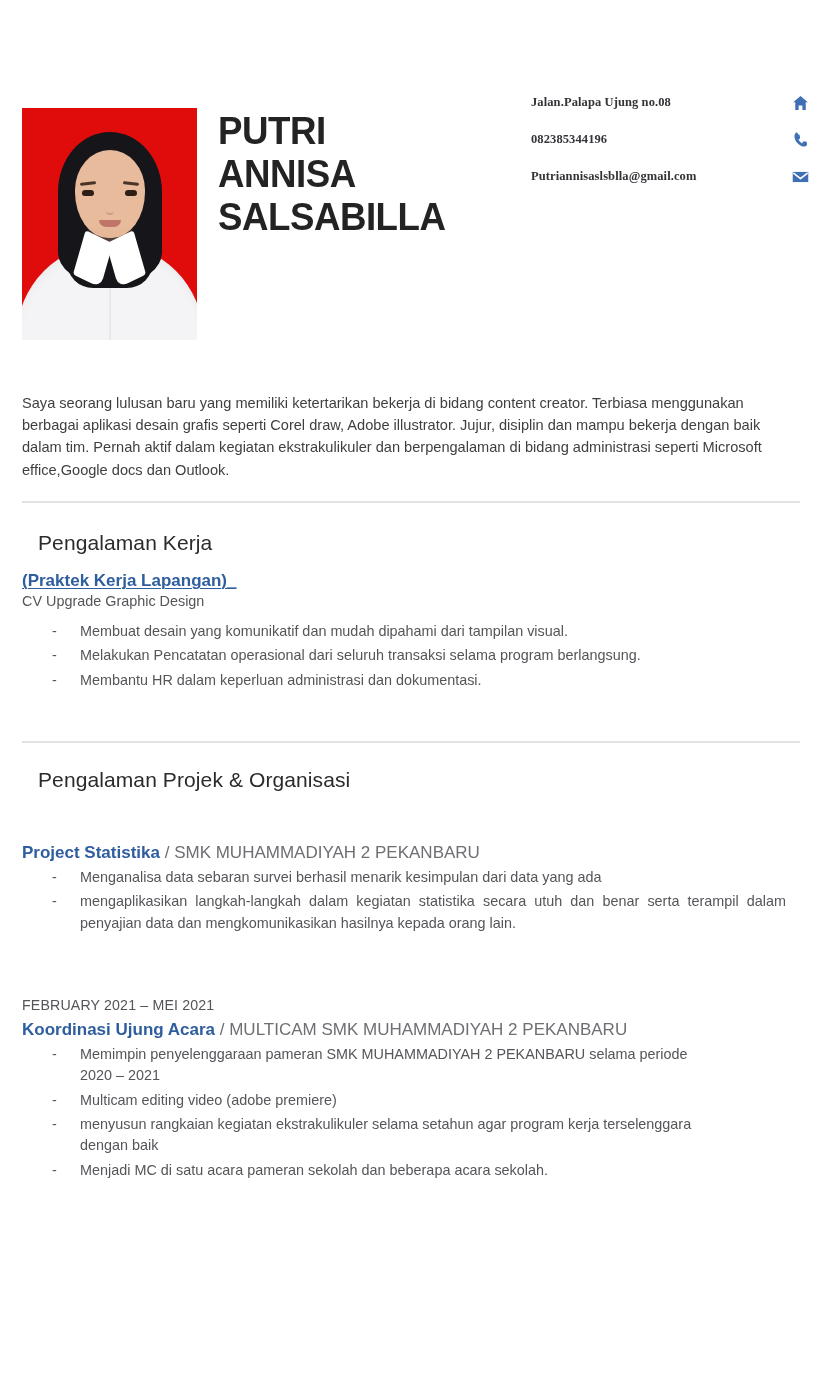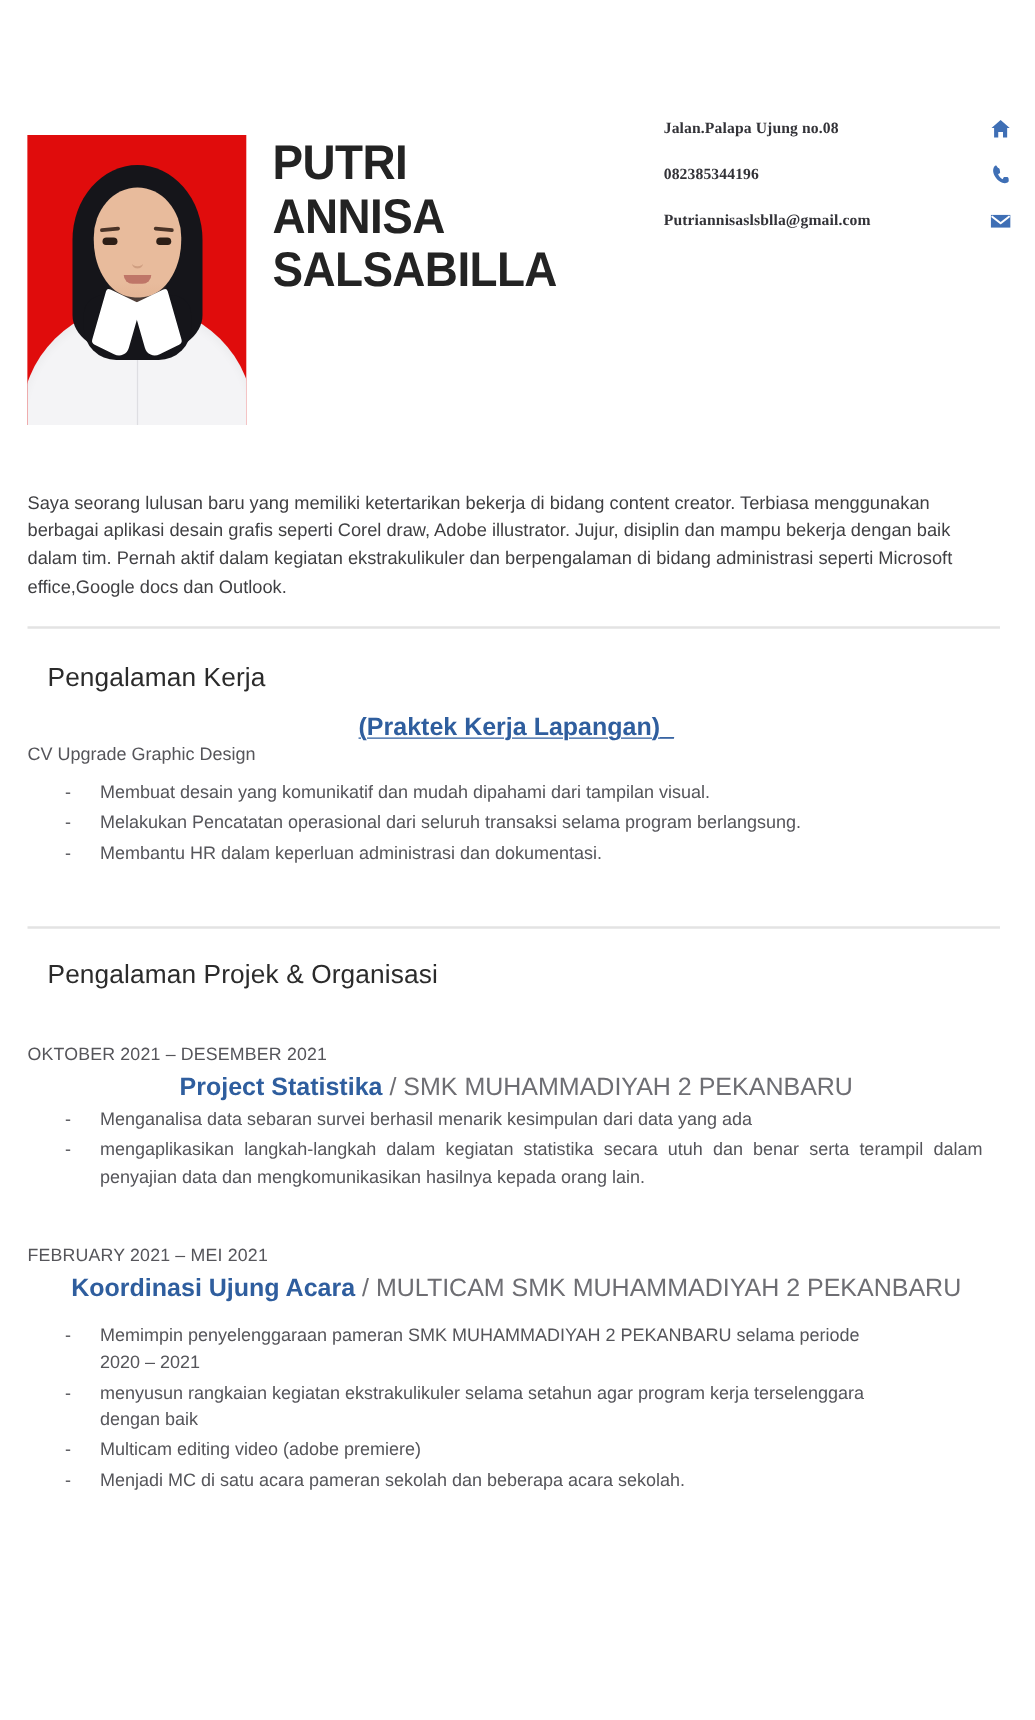--- a/index.html
+++ b/index.html
@@ -255,24 +255,23 @@
     letter-spacing: 0.1px;
     margin: 16px;
   }
   .date-line {
     font-size: 14.2px;
     color: #55555a;
     letter-spacing: 0.15px;
     margin-top: 12px;
   }
   .role-line {
-    font-size: 20px;
+    font-size: 17px;
     margin-top: 7px;
     color: #6e6e73;
-    text-align: center;
   }
   .role-accent {
     color: #2f5e9e;
     font-weight: 700;
   }
   .role-accent-u {
     color: #2f5e9e;
     font-weight: 700;
     text-decoration: underline;
     text-decoration-thickness: 1px;
@@ -386,34 +385,33 @@
   </div>
 </div>
 
 <div class="divider" style="top:741px;"></div>
 
 <div class="section" style="top:752px;">
   <h2 class="section-title">Pengalaman Projek &amp; Organisasi</h2>
 </div>
 
 <div class="section" style="top:836px;">
-  <div class="date-line" style="margin-top:0;">OKTOBER 2021 – DESEMBER 2021</div>
   <div class="role-line">
     <span class="role-accent">Project Statistika</span><span> / </span><span>SMK MUHAMMADIYAH 2 PEKANBARU</span>
   </div>
   <ul class="bullets" style="margin-top:4px;">
     <li>Menganalisa data sebaran survei berhasil menarik kesimpulan dari data yang ada</li>
     <li class="justify">mengaplikasikan langkah-langkah dalam kegiatan statistika secara utuh dan benar serta terampil dalam penyajian data dan mengkomunikasikan hasilnya kepada orang lain.</li>
   </ul>
 </div>
 
 <div class="section" style="top:997px;">
   <div class="date-line" style="margin-top:0;">FEBRUARY 2021 – MEI 2021</div>
   <div class="role-line">
     <span class="role-accent">Koordinasi Ujung Acara</span><span> / </span><span>MULTICAM SMK MUHAMMADIYAH 2 PEKANBARU</span>
   </div>
-  <ul class="bullets" style="margin-top:16px;">
+  <ul class="bullets" style="margin-top:4px;">
     <li style="padding-right:90px;">Memimpin penyelenggaraan  pameran SMK MUHAMMADIYAH 2 PEKANBARU selama periode 2020 – 2021</li>
+    <li>Multicam editing video (adobe premiere)</li>
     <li style="padding-right:110px;">menyusun rangkaian kegiatan ekstrakulikuler selama setahun agar program kerja terselenggara dengan baik</li>
-    <li>Multicam editing video (adobe premiere)</li>
     <li>Menjadi MC di satu acara pameran sekolah dan beberapa acara sekolah.</li>
   </ul>
 </div>
 
 </body></html>

